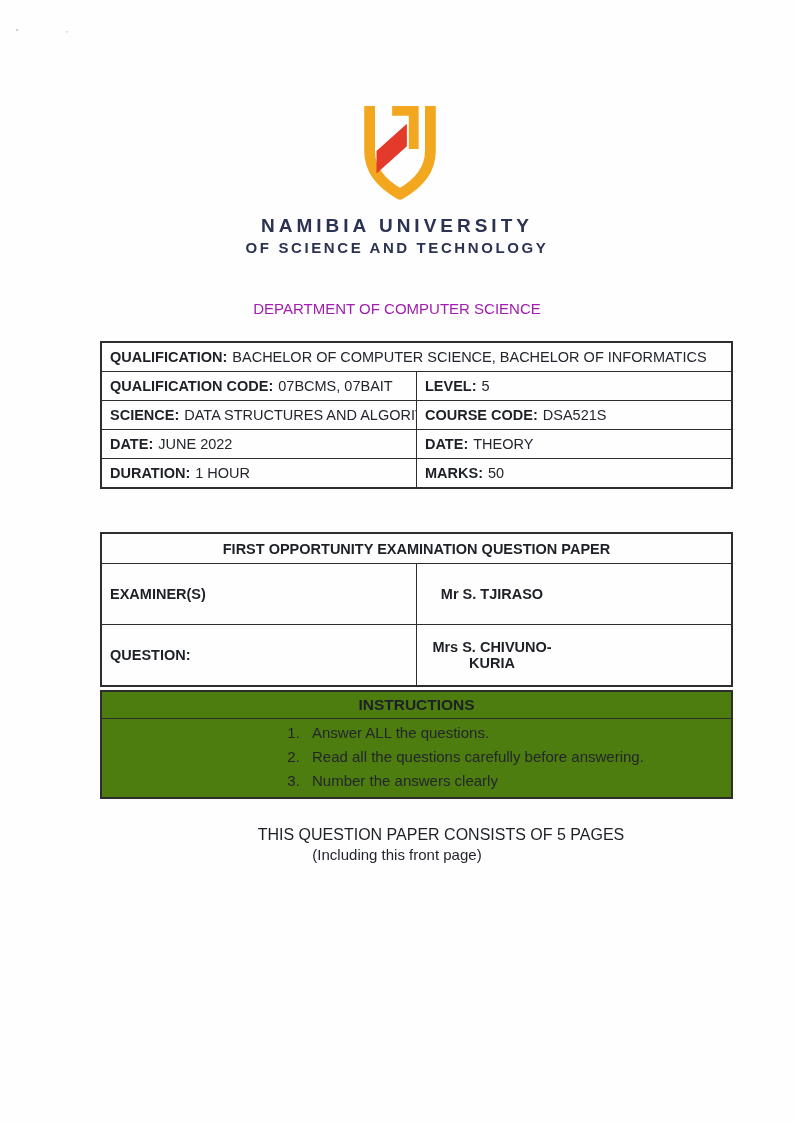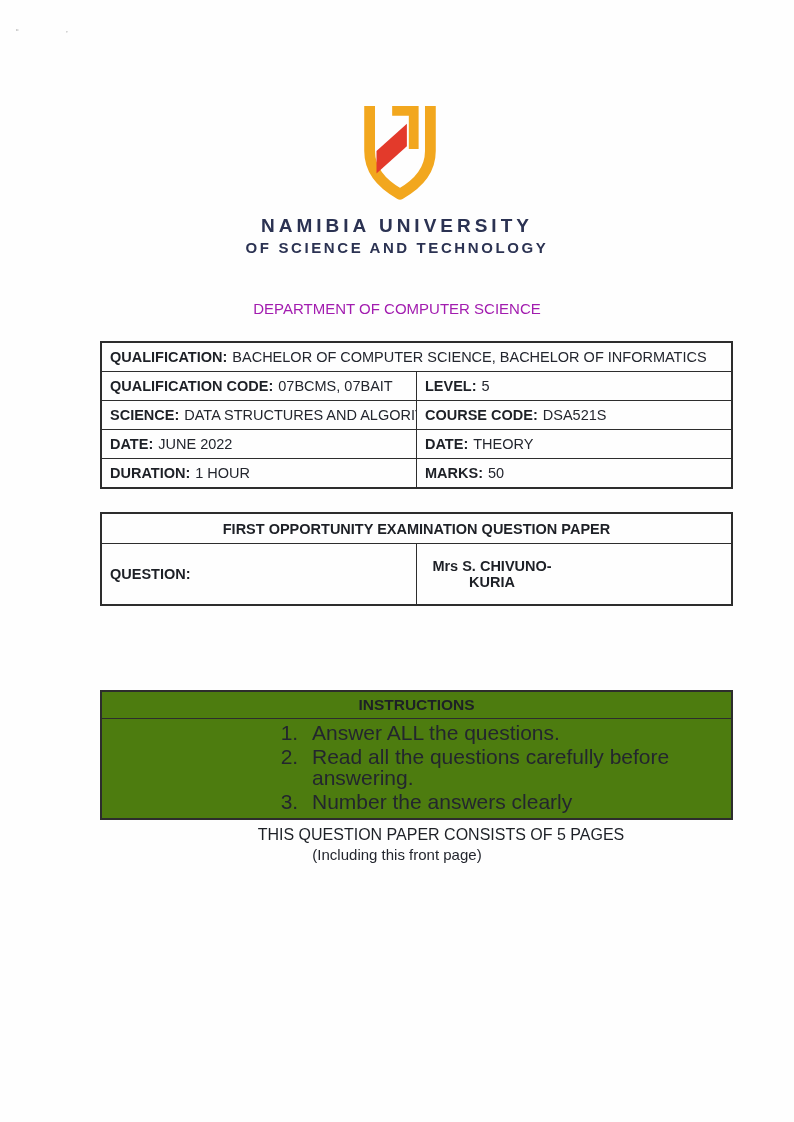--- a/index.html
+++ b/index.html
@@ -21,39 +21,39 @@
   .faculty{top:277px;font-size:16.5px;font-weight:700;color:#1f2430;}
   .department{top:300px;font-size:15px;color:#a21caf;}
 
   table{border-collapse:collapse;table-layout:fixed;background:#fefefe;}
   td{border:1.5px solid #2d2d2d;font-size:14.5px;vertical-align:middle;}
   .course-table{position:absolute;left:100px;top:341px;width:633px;border:2px solid #2d2d2d;}
   .course-table td{height:28px;padding:0 5px 0 8px;white-space:nowrap;overflow:hidden;}
   .lbl{font-weight:700;color:#1d2026;margin-right:5px;}
   .val{color:#23262e;}
 
-  .exam-table{position:absolute;left:100px;top:512px;width:633px;border:2px solid #2d2d2d;}
+  .exam-table{position:absolute;left:100px;top:532px;width:633px;border:2px solid #2d2d2d;}
   .exam-table .exam-title{height:27px;text-align:center;font-weight:700;color:#1d2026;}
   .exam-table .exam-lbl{height:58px;padding-left:8px;font-weight:700;color:#1d2026;}
   .exam-table .exam-val{height:58px;text-align:center;padding-right:165px;font-weight:700;color:#1d2026;}
 
   .instructions{
     position:absolute;left:100px;top:690px;width:633px;
     border:2px solid #2d2d2d;background:#4d7c0f;box-sizing:border-box;
   }
   .inst-title{
     height:26px;line-height:25px;text-align:center;
     font-weight:700;font-size:15.5px;color:#1d2026;
     border-bottom:1.5px solid #2d2d2d;
   }
   .instructions ol{
     margin:3px 0 6px 0;padding-left:202px;
   }
   .instructions li{
-    font-size:21px;line-height:21px;margin:0 16px 3px 0;color:#23262e;
+    font-size:15px;line-height:21px;margin:0 16px 3px 0;color:#23262e;
     padding-left:8px;
   }
   .footer1{top:826px;font-size:16px;font-weight:400;color:#1d2026;margin-left:44px;}
   .footer2{top:846px;font-size:15px;color:#23262e;}
 </style>
 </head>
 <body>
 
 <div class="page">
 
@@ -114,20 +114,24 @@
     </tr>
   </tbody>
     </table>
 
   <table class="exam-table">
     <tbody>
         <tr>
       <td colspan="2" class="exam-title">FIRST OPPORTUNITY EXAMINATION QUESTION PAPER</td>
     </tr>
     <tr>
+      <td class="exam-lbl" style="width:113px;">EXAMINER(S)</td>
+      <td class="exam-val" style="width:520px;">Mr S. TJIRASO</td>
+    </tr>
+    <tr>
       <td class="exam-lbl">QUESTION:</td>
       <td class="exam-val">Mrs S. CHIVUNO-KURIA</td>
     </tr>
   </tbody>
     </table>
 
   <div class="instructions">
     <div class="inst-title">INSTRUCTIONS</div>
     <ol>
       <li>Answer ALL the questions.</li>

